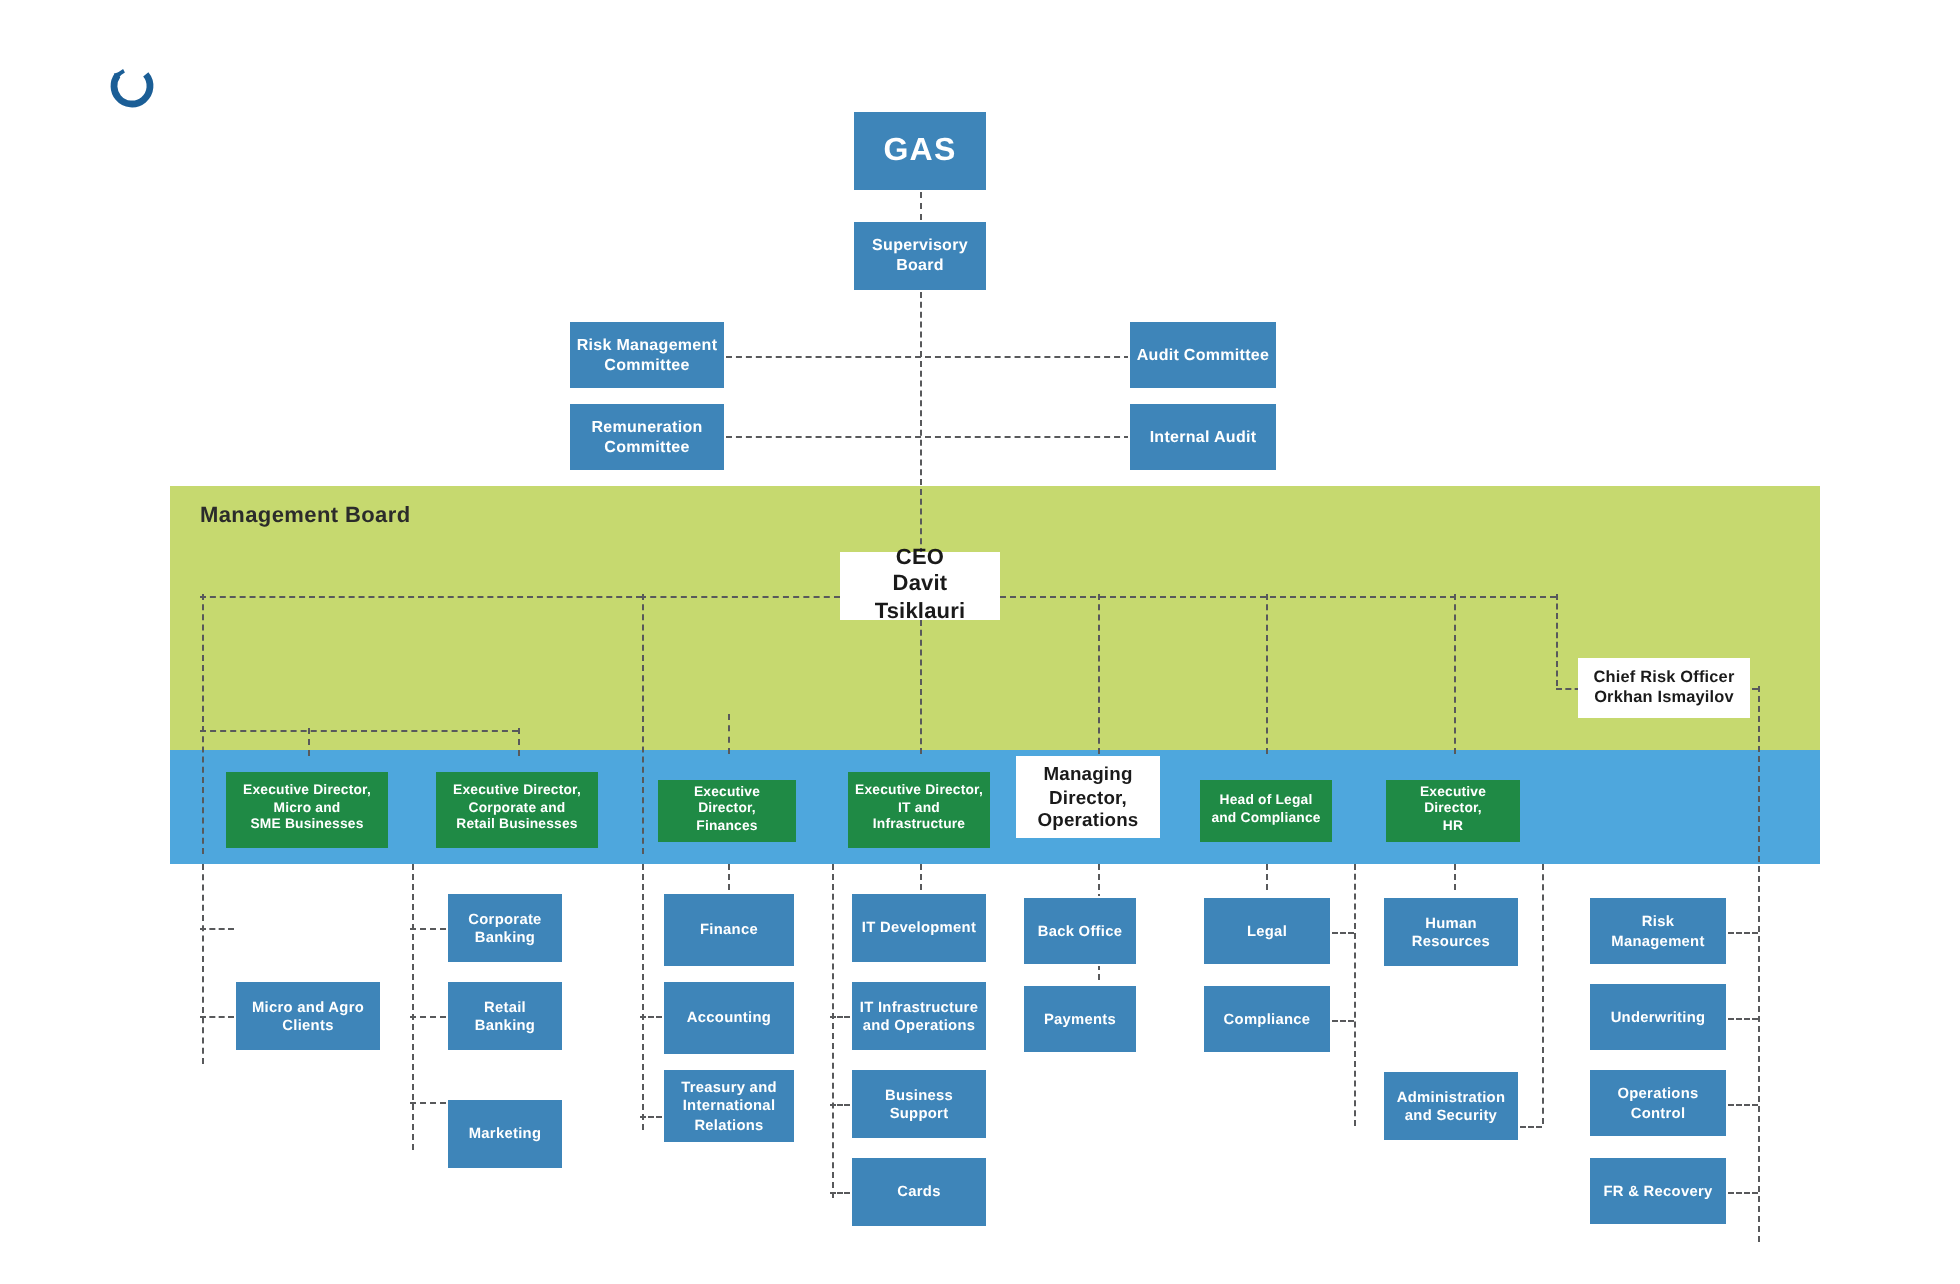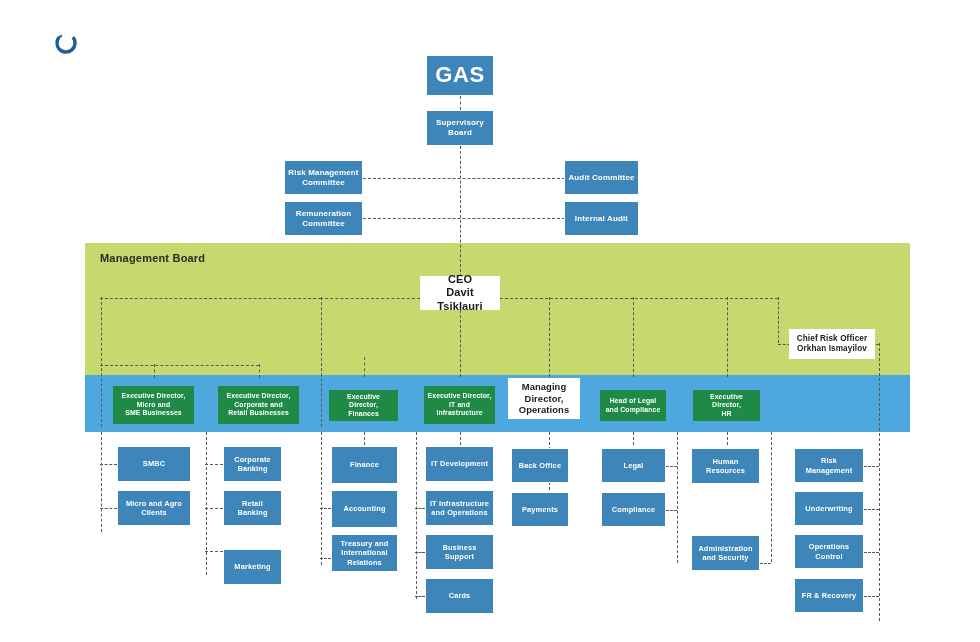--- a/index.html
+++ b/index.html
@@ -42,21 +42,21 @@
     text-align:center;box-sizing:border-box;
     line-height:1.22;
     padding:2px 3px;
   }
   .box span{display:block;}
   .blue{
     background:#3e85b9;color:#ffffff;
     border:1px solid #ffffff;
     font-size:7.4px;font-weight:700;letter-spacing:.15px;
   }
-  .blue.big{font-size:22px;letter-spacing:.6px;}
+  .blue.big{font-size:16px;letter-spacing:.6px;}
   .blue.mid{font-size:8px;}
   .green{
     background:#1f8a45;color:#ffffff;
     font-size:6.9px;font-weight:700;letter-spacing:.1px;
   }
   .white{
     background:#ffffff;color:#1a1a1a;
     font-size:8.2px;font-weight:700;letter-spacing:.1px;
   }
   .white.ceo{font-size:11px;}
@@ -217,24 +217,20 @@
   <div class="vline" style="left:632.5px;top:432px;height:13px;"></div>
 
   <div class="hline" style="left:760px;top:562.5px;width:11px;"></div>
   <div class="vline" style="left:726.5px;top:432px;height:13px;"></div>
 
   <div class="hline" style="left:864px;top:465.5px;width:15px;"></div>
   <div class="hline" style="left:864px;top:508.5px;width:15px;"></div>
   <div class="hline" style="left:864px;top:551.5px;width:15px;"></div>
   <div class="hline" style="left:864px;top:595.5px;width:15px;"></div>
 
-  <div class="box blue" style="left:117px;top:446px;width:74px;height:36px;flex-direction:column;">
-    <span>SMBC</span>
-    <span></span>
-  </div>
   <div class="box blue" style="left:117px;top:490px;width:74px;height:36px;flex-direction:column;">
     <span>Micro and Agro</span>
     <span>Clients</span>
   </div>
 
   <div class="box blue" style="left:223px;top:446px;width:59px;height:36px;flex-direction:column;">
     <span>Corporate</span>
     <span>Banking</span>
   </div>
   <div class="box blue" style="left:223px;top:490px;width:59px;height:36px;flex-direction:column;">

